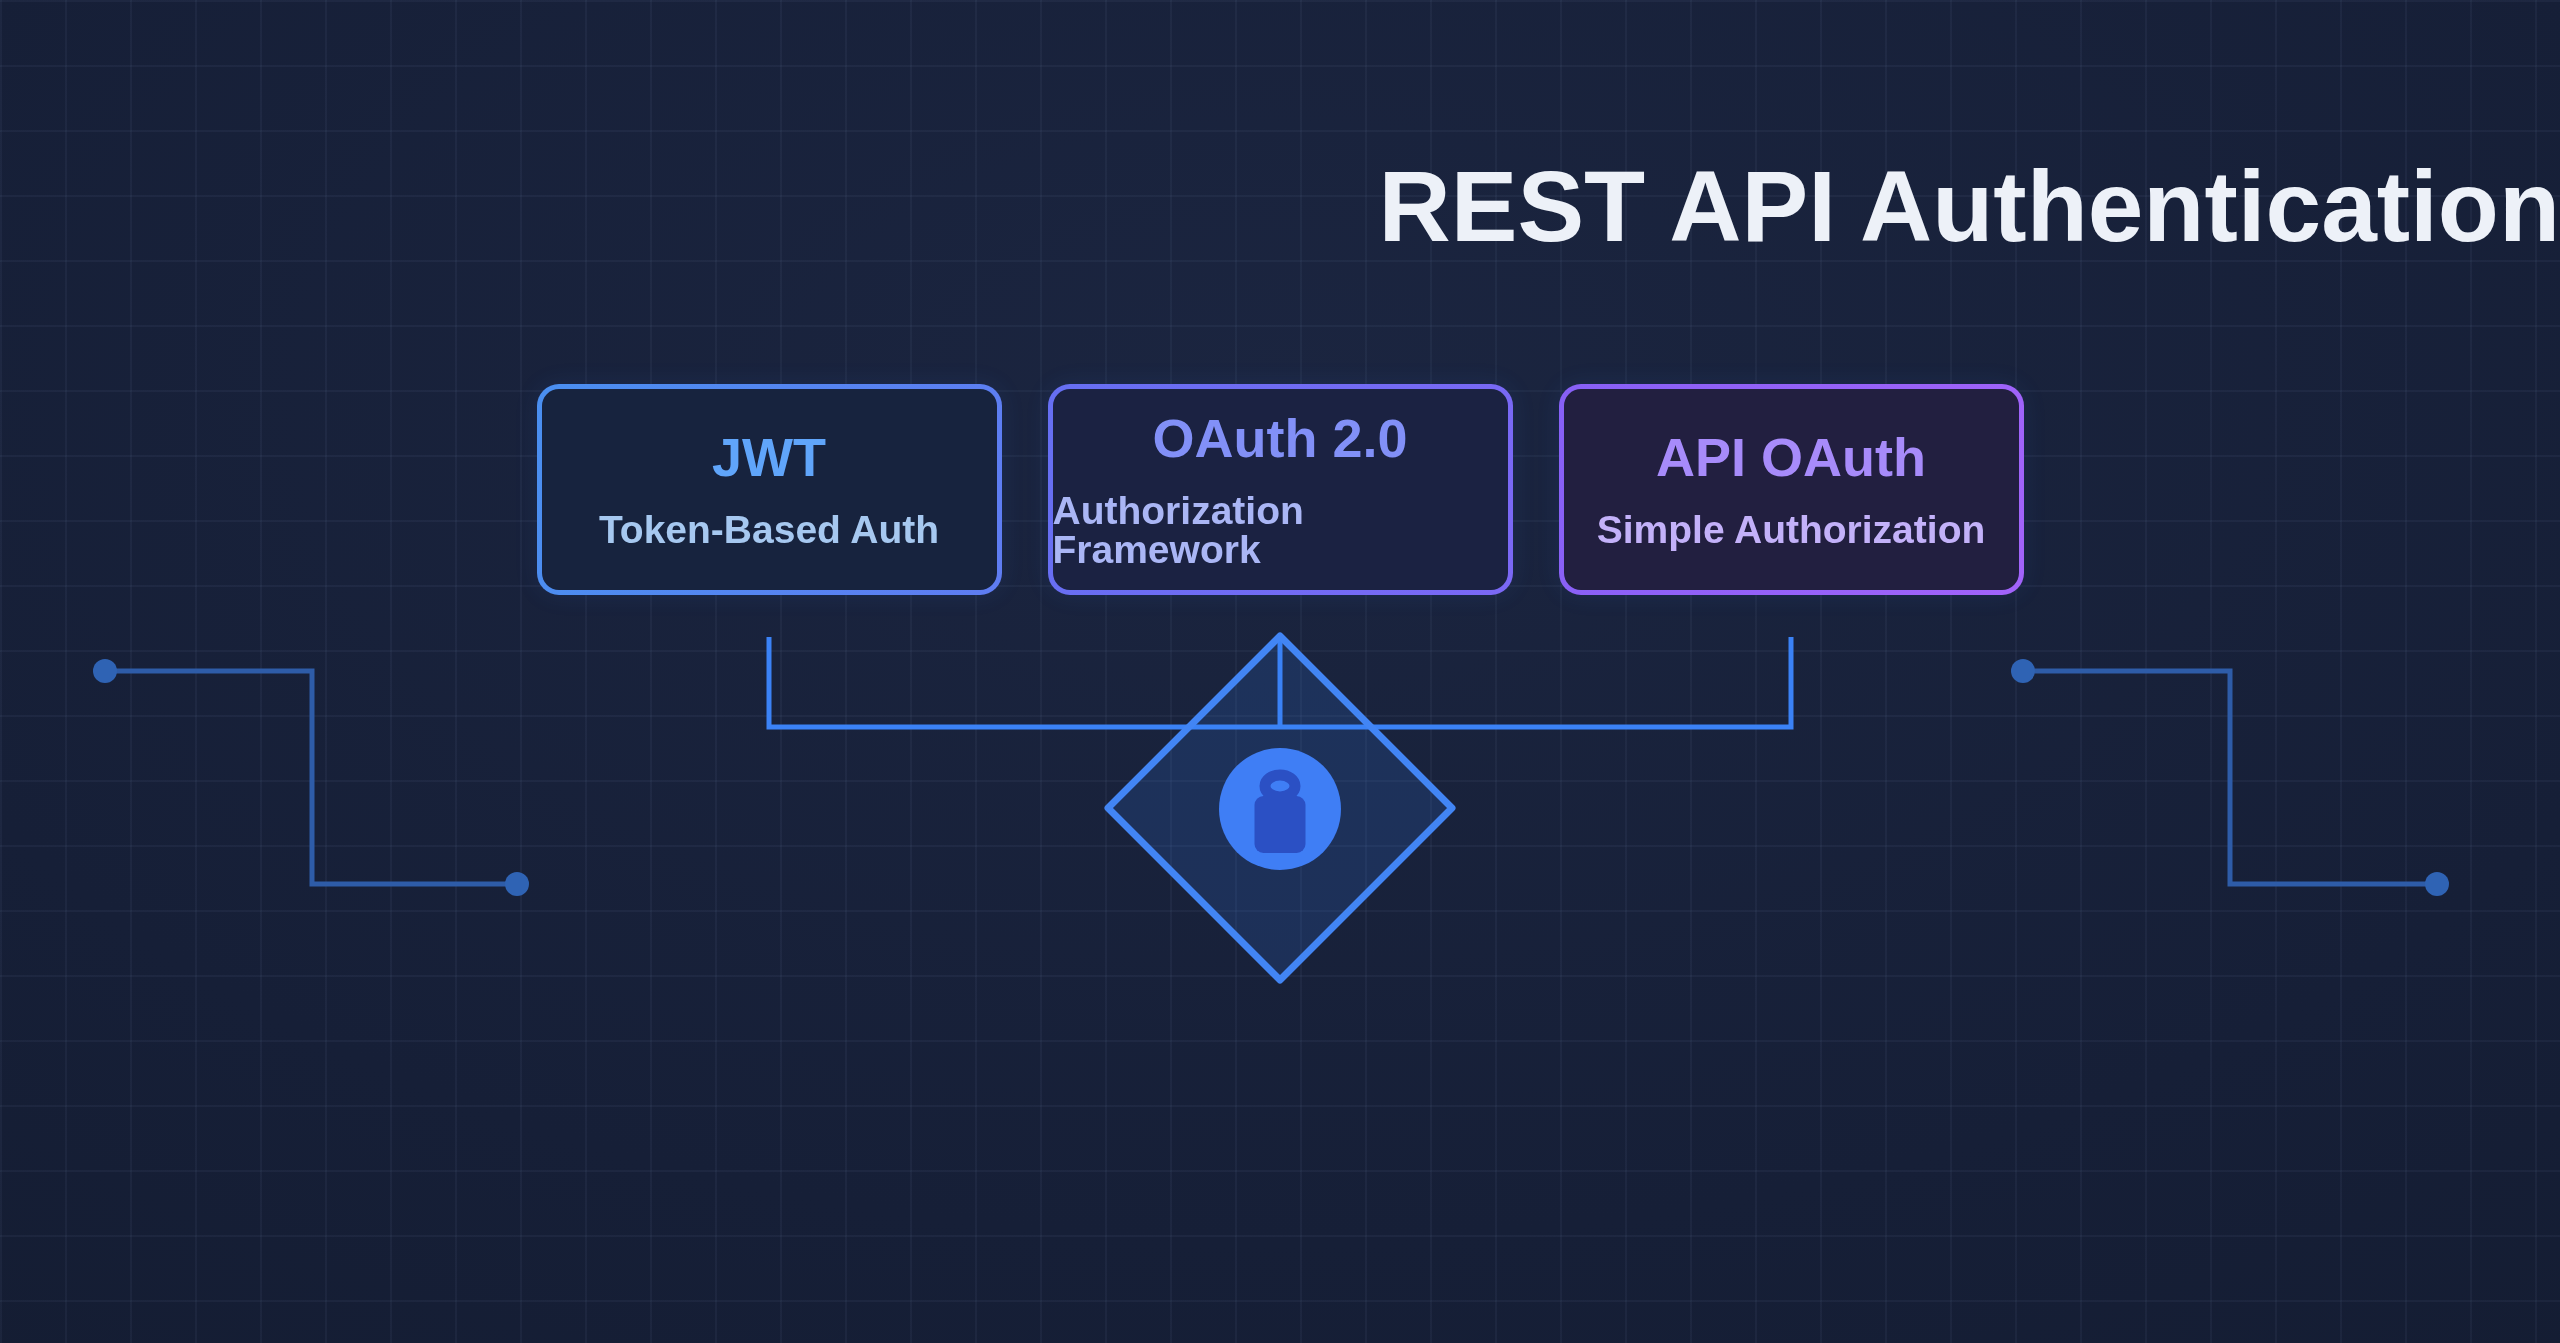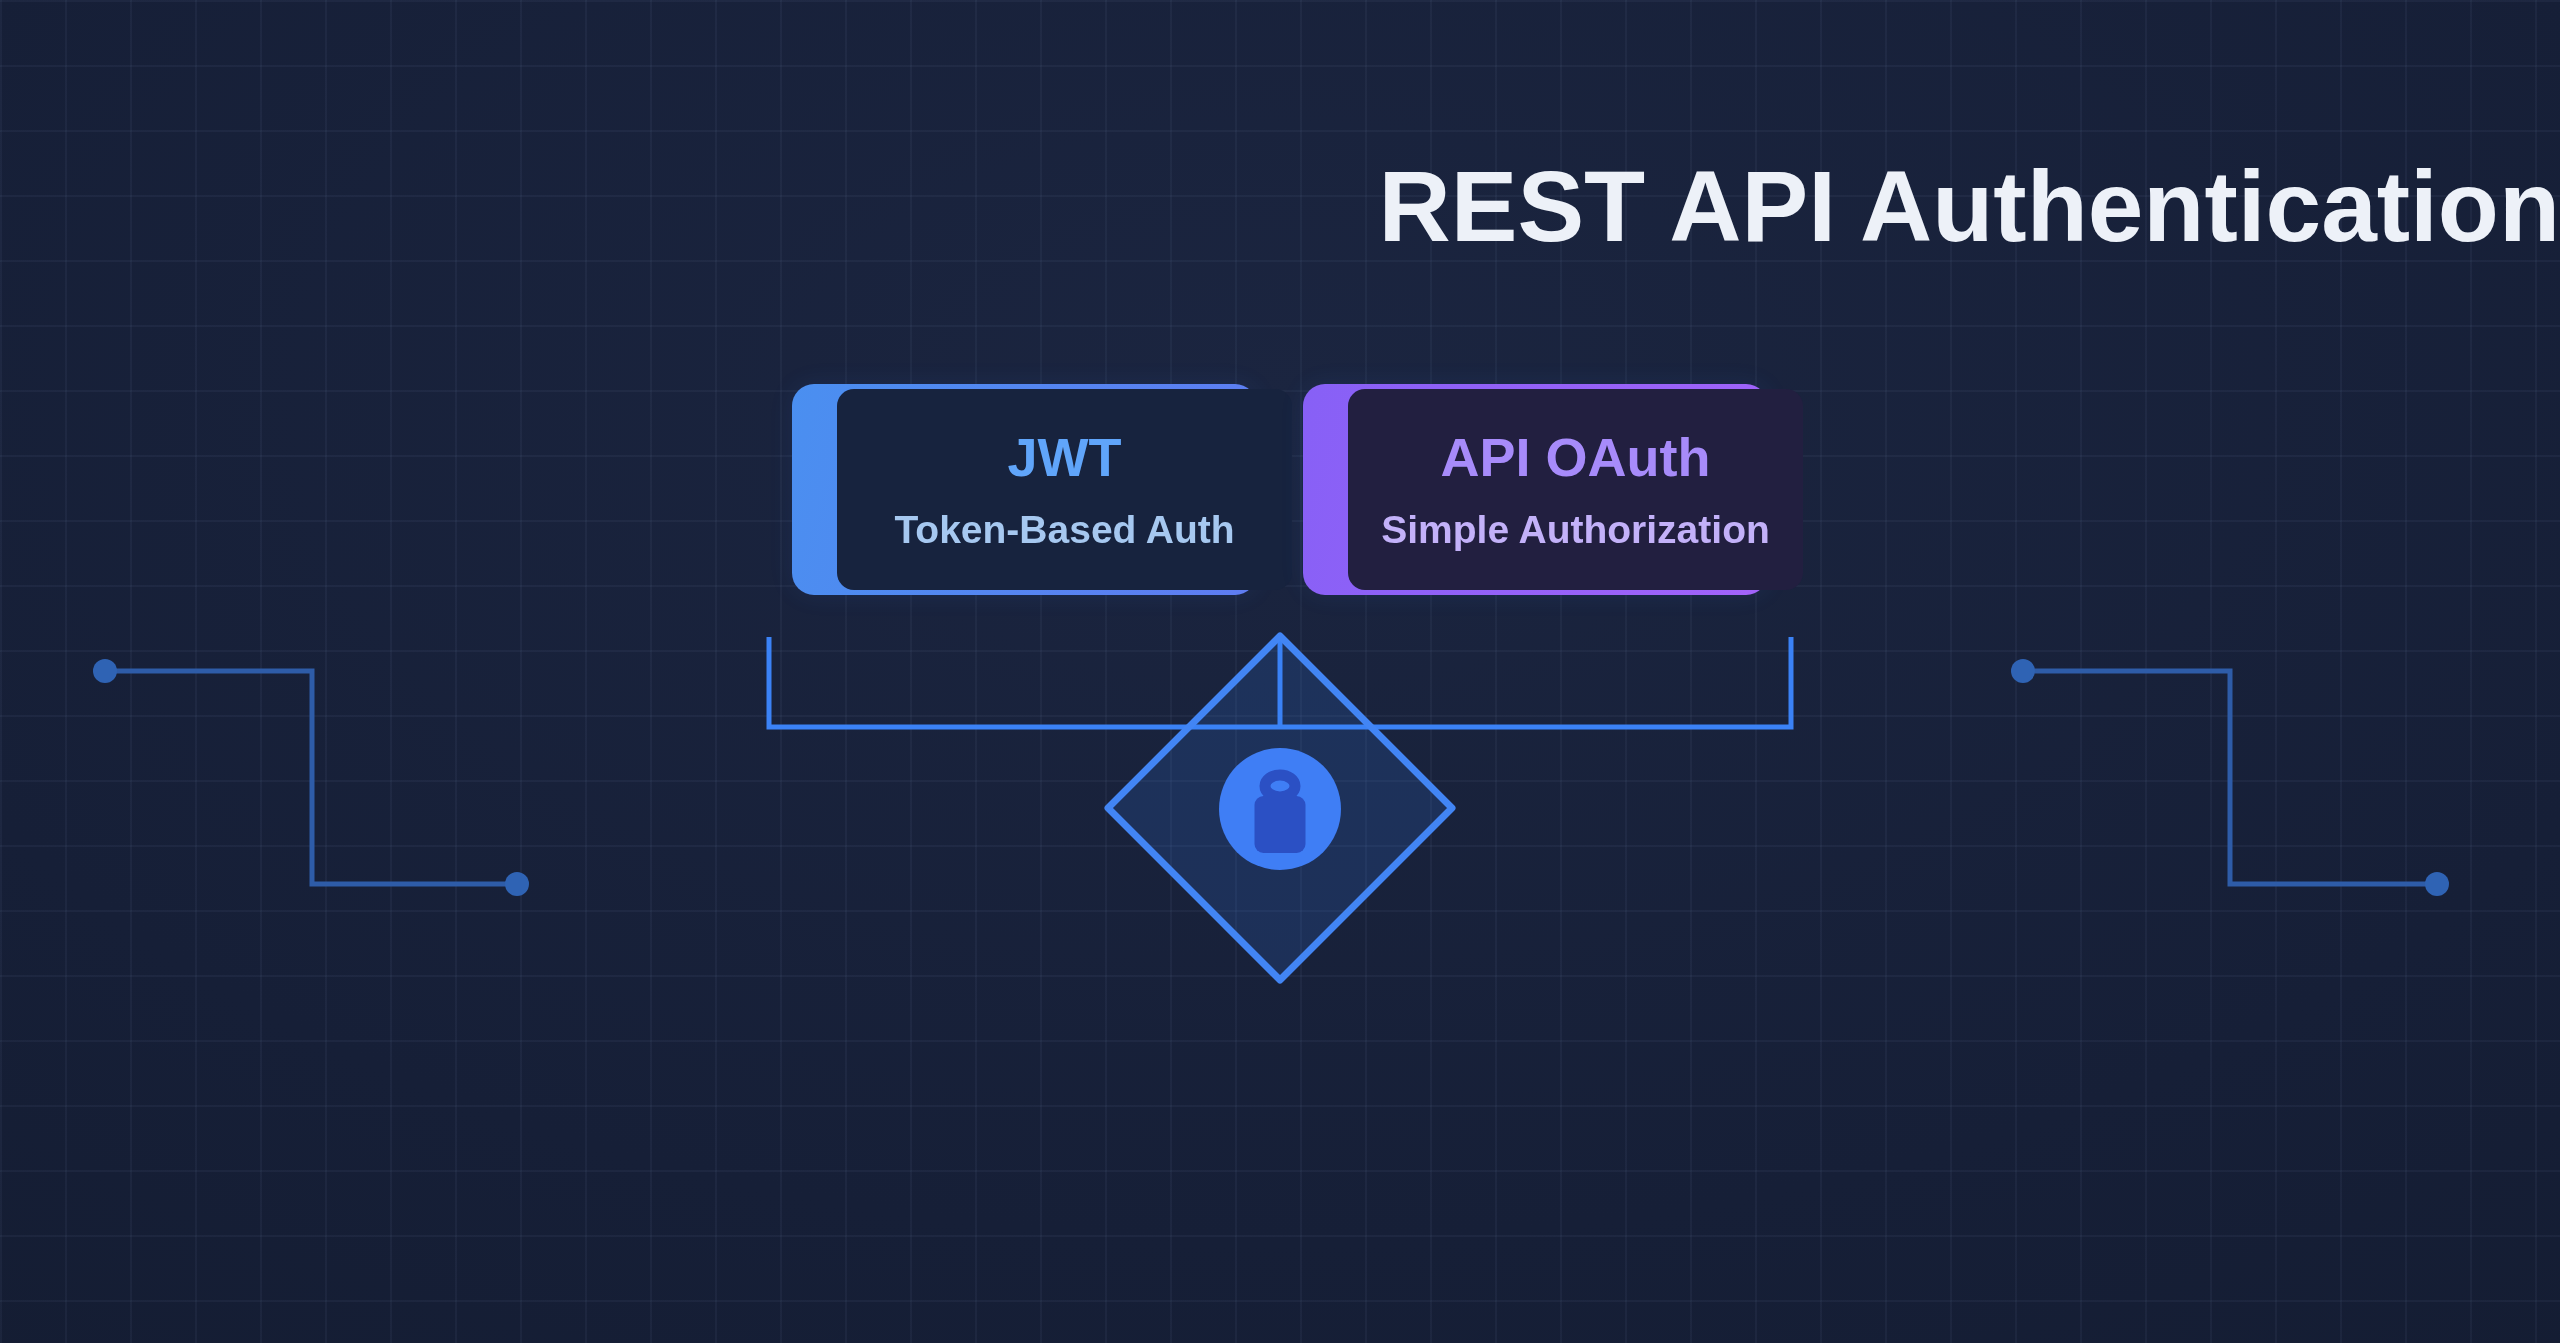--- a/index.html
+++ b/index.html
@@ -59,21 +59,20 @@
   }
   .card-inner{
     width:100%;height:100%;
     border-radius:17px;
     background:var(--card-bg);
     display:flex;
     flex-direction:column;
     align-items:center;
     justify-content:center;
     gap:26px;
-    margin-left:40px;
   }
   .card-title{
     font-size:54px;
     font-weight:bold;
     line-height:1;
     color:var(--card-title-color);
   }
   .card-subtitle{
     font-size:39px;
     line-height:1;
@@ -98,20 +97,26 @@
 <div class="canvas">
   <div class="grid-overlay"></div>
 
   <h1 class="page-title">REST API Authentication</h1>
 
   <div class="cards-row">
     <div class="card" style="--border-from: #4a8ff0; --border-to: #5f7cf2; --card-bg: #17233e; --card-title-color: #60a5fa; --card-subtitle-color: #a6c8f0;">
       <div class="card-inner">
         <div class="card-title">JWT</div>
         <div class="card-subtitle">Token-Based Auth</div>
+      </div>
+    </div>
+    <div class="card" style="--border-from: #666ff2; --border-to: #7b68f5; --card-bg: #1b2242; --card-title-color: #8290f7; --card-subtitle-color: #aab6f5;">
+      <div class="card-inner">
+        <div class="card-title">OAuth 2.0</div>
+        <div class="card-subtitle">Authorization Framework</div>
       </div>
     </div>
     <div class="card" style="--border-from: #8760f6; --border-to: #a263fa; --card-bg: #221f40; --card-title-color: #a78bfa; --card-subtitle-color: #c3b1f9;">
       <div class="card-inner">
         <div class="card-title">API OAuth</div>
         <div class="card-subtitle">Simple Authorization</div>
       </div>
     </div>
   </div>
 

